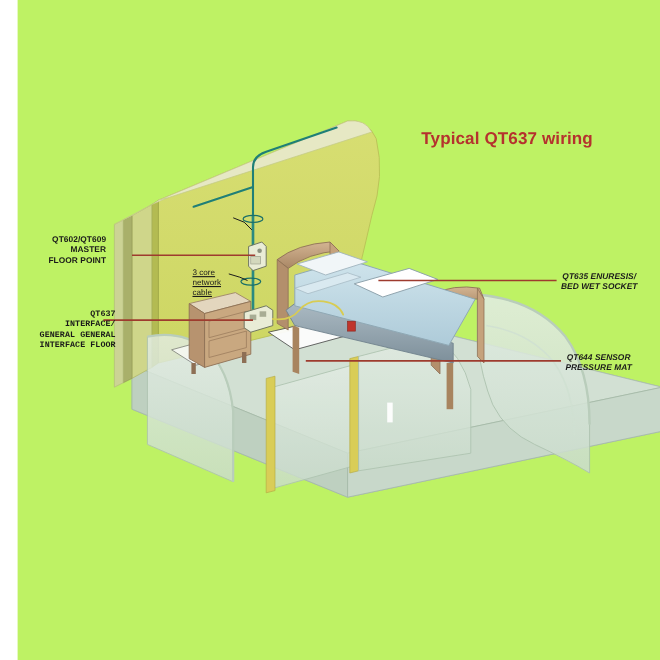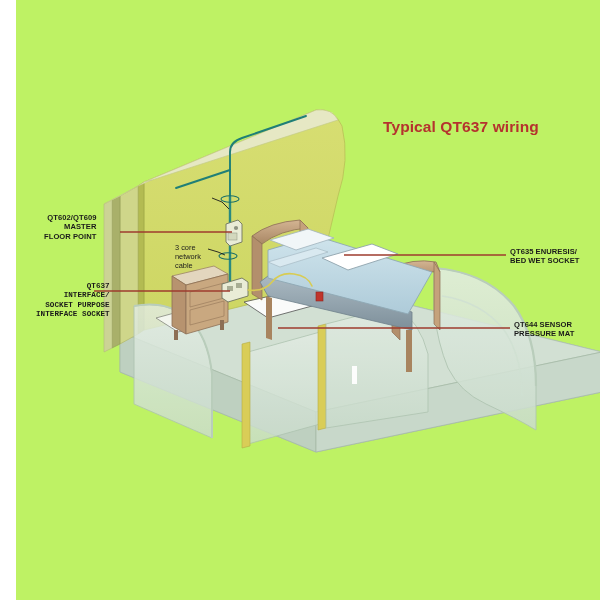--- a/index.html
+++ b/index.html
@@ -23,21 +23,21 @@
   }
   .calloutLeft,.calloutRight{
     position:absolute;
     color:#1a1a1a;
     font-weight:bold;
     font-size:7.6px;
     line-height:9.4px;
     letter-spacing:.05px;
   }
   .calloutLeft{text-align:right;}
-  .calloutRight{text-align:left;}
+  .calloutRight{text-align:center;font-style:italic;}
   .inner{
     position:absolute;
     color:#1a1a1a;
     font-weight:normal;
     font-size:7.4px;
     line-height:8.8px;
   }
   .lbl-line{display:block;white-space:pre;}
 </style>
 </head>
@@ -206,34 +206,34 @@
 
   <div class="calloutLeft" style="left:28px;top:213px;">
     <span class="lbl-line">QT602/QT609</span>
     <span class="lbl-line">MASTER</span>
     <span class="lbl-line">FLOOR POINT</span>
   </div>
 
   <div class="calloutLeft" style="left:20px;top:282px;font-family:Liberation Mono, monospace;">
     <span class="lbl-line">QT637</span>
     <span class="lbl-line">INTERFACE/</span>
-    <span class="lbl-line">SOCKET PURPOSE</span>
-    <span class="lbl-line">INTERFACE SOCKET</span>
+    <span class="lbl-line">GENERAL GENERAL</span>
+    <span class="lbl-line">INTERFACE FLOOR</span>
   </div>
 
   <div class="calloutRight" style="left:494px;top:247px;">
     <span class="lbl-line">QT635 ENURESIS/</span>
     <span class="lbl-line">BED WET SOCKET</span>
   </div>
 
   <div class="calloutRight" style="left:498px;top:320px;">
     <span class="lbl-line">QT644 SENSOR</span>
     <span class="lbl-line">PRESSURE MAT</span>
   </div>
 
 
-  <div class="inner" style="left:159px;top:244px;">
+  <div class="inner" style="left:159px;top:244px;text-decoration:underline;">
     <span class="lbl-line">3 core</span>
     <span class="lbl-line">network</span>
     <span class="lbl-line">cable</span>
   </div>
 
 </div>
 
 </body></html>

